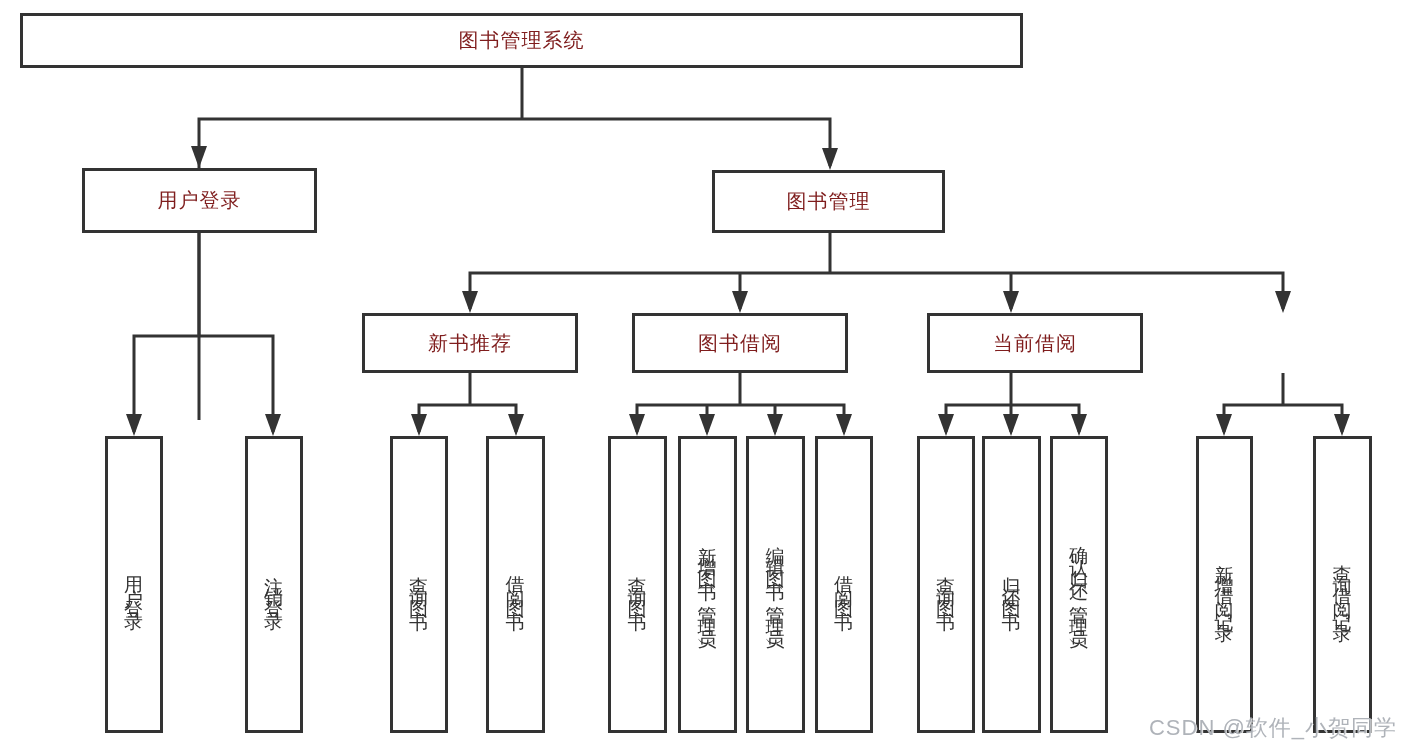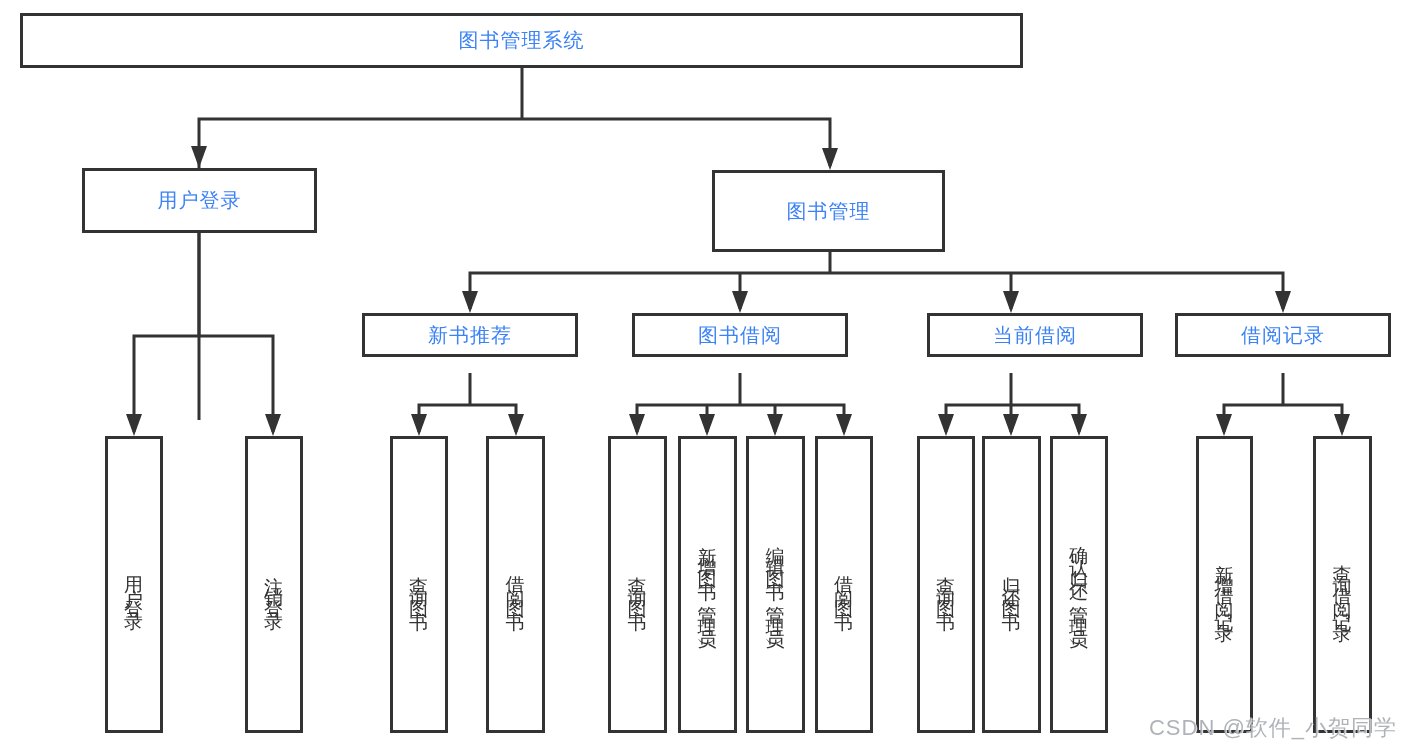--- a/index.html
+++ b/index.html
@@ -5,25 +5,25 @@
   html,body{margin:0;padding:0;background:#fff;}
   .canvas{
     position:relative;width:1405px;height:747px;background:#fff;overflow:hidden;
     font-family:"Liberation Sans","DejaVu Sans",sans-serif;color:#333;
   }
   .connectors{position:absolute;left:0;top:0;}
   .box{
     position:absolute;box-sizing:border-box;border:3px solid #333;background:#fff;
     display:flex;align-items:center;justify-content:center;
   }
-  .hlabel{font-size:20px;letter-spacing:1px;color:#3b82f6;white-space:nowrap;}
+  .hlabel{font-size:20px;letter-spacing:1px;color:#7f1d1d;white-space:nowrap;}
   .root-box{left:20px;top:13px;width:1003px;height:55px;}
   .l2-login{left:82px;top:168px;width:235px;height:65px;}
-  .l2-mgmt{left:712px;top:170px;width:233px;height:82px;}
-  .l3{top:313px;width:216px;height:44px;}
+  .l2-mgmt{left:712px;top:170px;width:233px;height:63px;}
+  .l3{top:313px;width:216px;height:60px;}
   .l3-recommend{left:362px;}
   .l3-borrow{left:632px;font-family:Liberation Mono, monospace;}
   .l3-current{left:903px;margin-left:24px;}
   .l3-records{left:1175px;}
   .leaf{top:436px;width:59px;height:297px;}
   .vlabel{
     writing-mode:vertical-rl;text-orientation:mixed;
     font-size:19px;letter-spacing:12px;color:#333;line-height:1;white-space:nowrap;
   }
   .leaf-login-0{left:105px;width:58px;}
@@ -102,23 +102,20 @@
 
   <div class="box l3 l3-recommend">
     <span class="hlabel">新书推荐</span>
   </div>
   <div class="box l3 l3-borrow">
     <span class="hlabel">图书借阅</span>
   </div>
   <div class="box l3 l3-current">
     <span class="hlabel">当前借阅</span>
   </div>
-  <div class="box l3 l3-records">
-    <span class="hlabel">借阅记录</span>
-  </div>
 
   <div class="box leaf leaf-login-0">
     <span class="vlabel">用户登录</span>
   </div>
   <div class="box leaf leaf-login-1">
     <span class="vlabel">注销登录</span>
   </div>
 
   <div class="box leaf leaf-rec-0">
     <span class="vlabel">查询图书</span>

